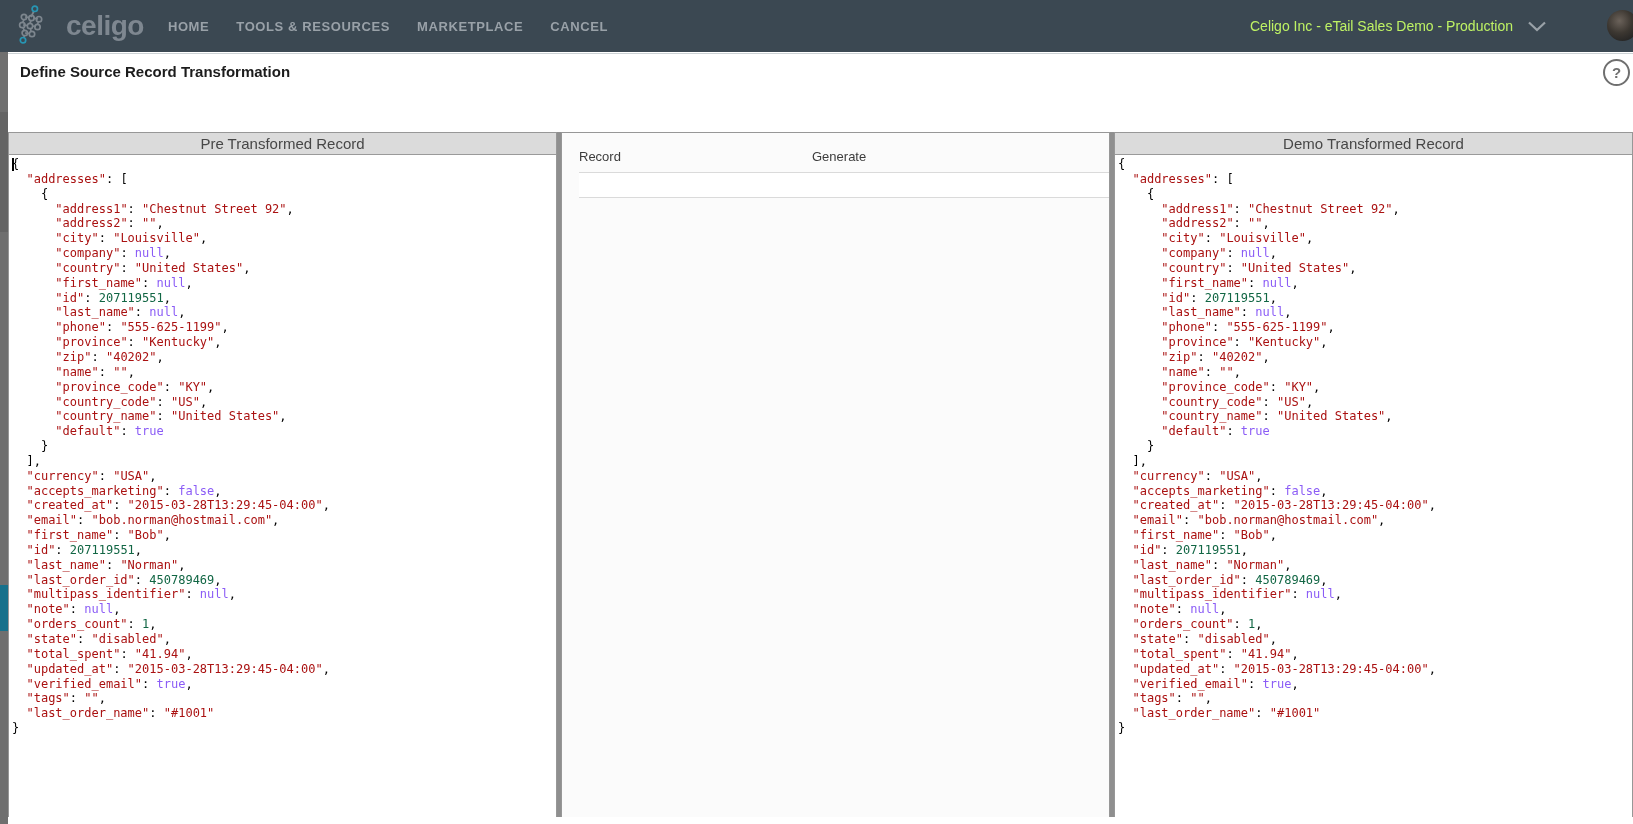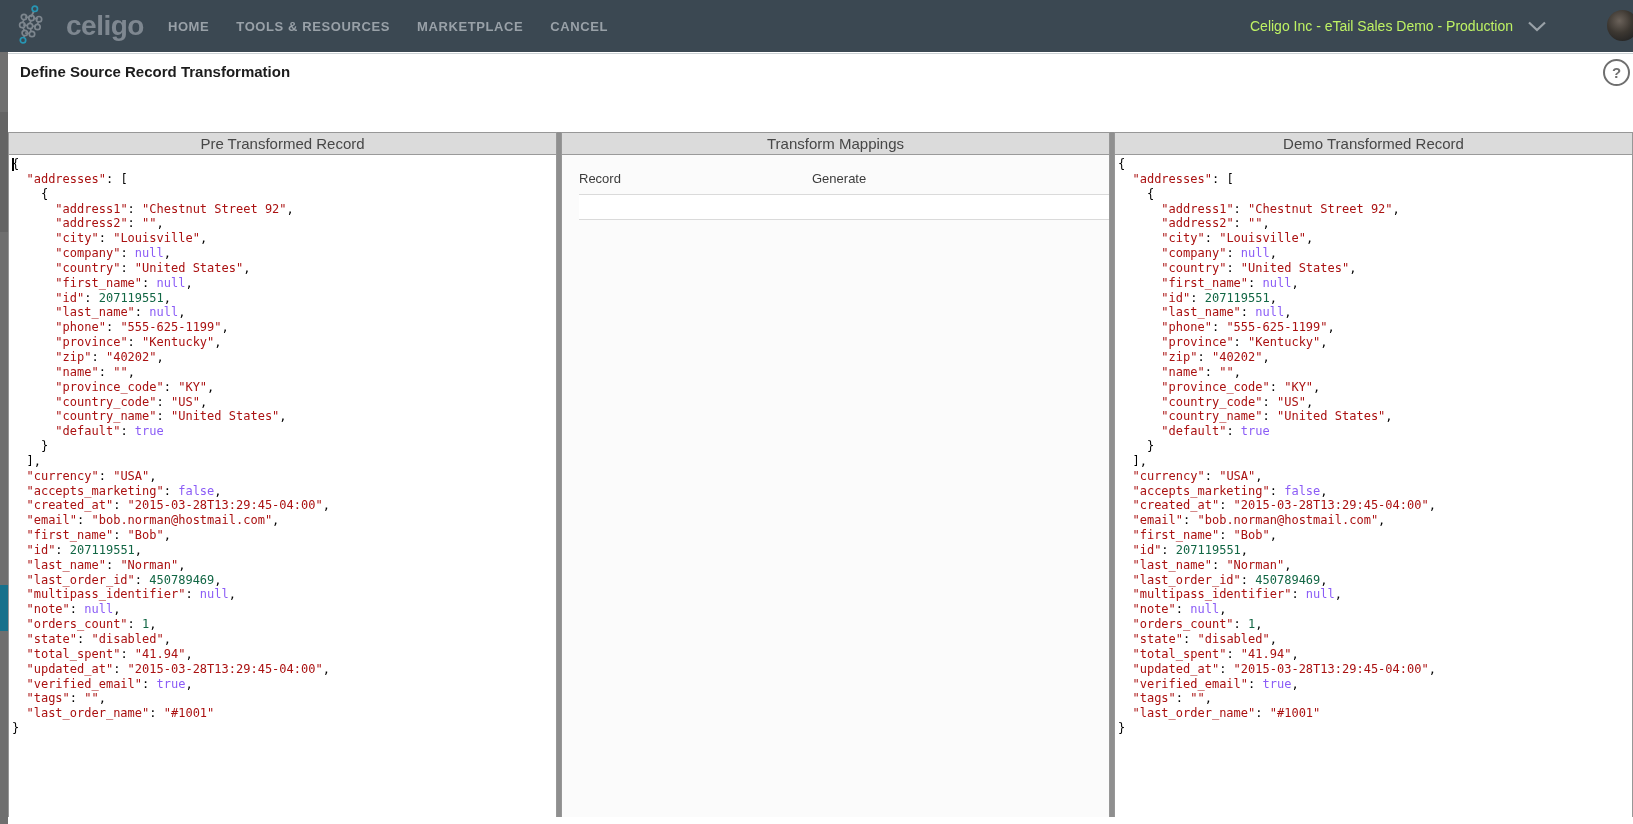--- a/index.html
+++ b/index.html
@@ -179,23 +179,20 @@
               <div class="cl"><span class="t-p">  </span><span class="t-s">"updated_at"</span><span class="t-p">: </span><span class="t-s">"2015-03-28T13:29:45-04:00"</span><span class="t-p">,</span></div>
               <div class="cl"><span class="t-p">  </span><span class="t-s">"verified_email"</span><span class="t-p">: </span><span class="t-a">true</span><span class="t-p">,</span></div>
               <div class="cl"><span class="t-p">  </span><span class="t-s">"tags"</span><span class="t-p">: </span><span class="t-s">""</span><span class="t-p">,</span></div>
               <div class="cl"><span class="t-p">  </span><span class="t-s">"last_order_name"</span><span class="t-p">: </span><span class="t-s">"#1001"</span></div>
               <div class="cl"><span class="t-p">}</span></div>
             </div>
         </div>
       </div>
 
       <div class="panel panel-map">
-        <div class="panel-header">
-          <span>Transform Mappings</span>
-        </div>
         <div class="panel-body">
           <div class="map-labels">
             <span class="map-label lbl-extract">Record</span>
             <span class="map-label lbl-generate">Generate</span>
           </div>
           <div class="map-row"></div>
         </div>
       </div>
 
       <div class="panel panel-post">

